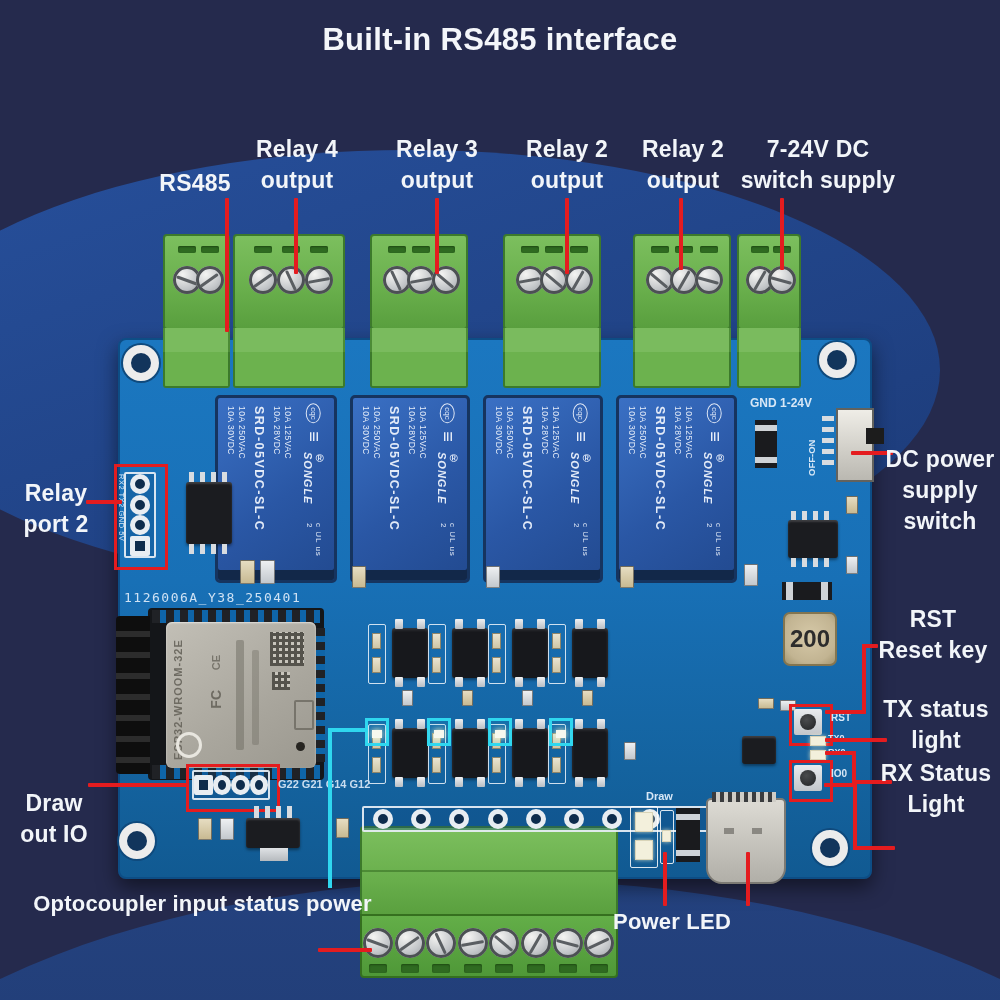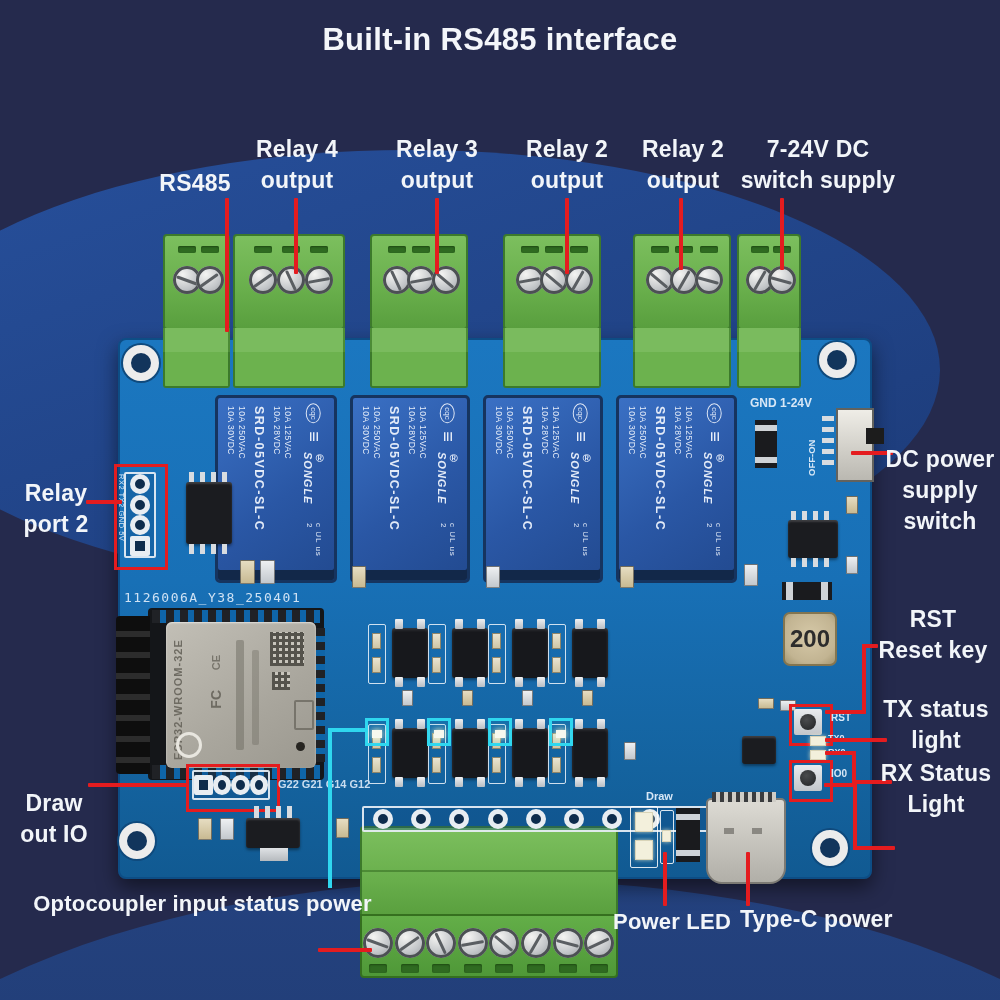--- a/index.html
+++ b/index.html
@@ -587,15 +587,14 @@
     <span>light</span>
     </div>
   <div class="lbl" style="left:872px;top:758px;width:128px;text-align:center;">
     <span>RX Status</span>
     <span>Light</span>
     </div>
   <div class="lbl" style="left:608px;top:906px;width:128px;font-size:22px;">
     <span>Power LED</span>
     </div>
   <div class="lbl" style="left:740px;top:904px;width:235px;text-align:left;font-size:23px;">
-    <span>Type-C power</span>
     </div>
 </div>
 
 </body></html>

